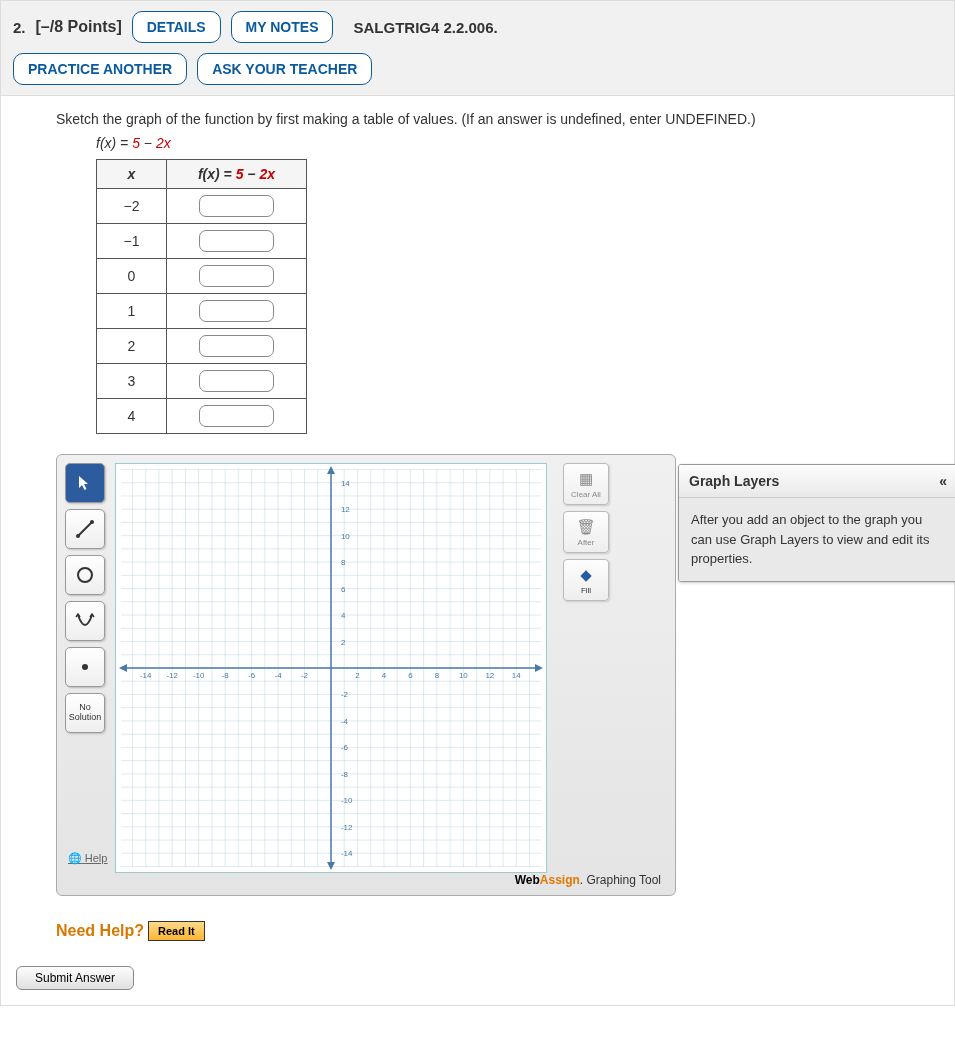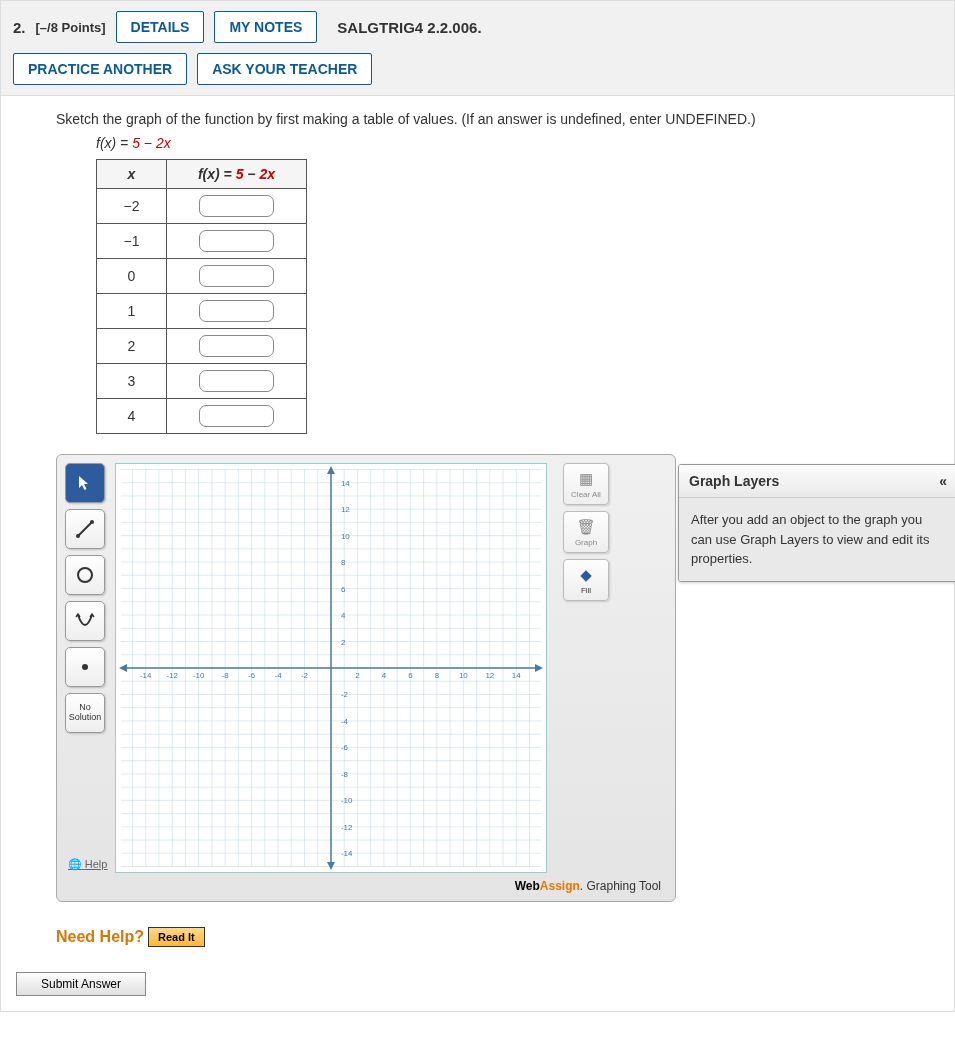--- a/index.html
+++ b/index.html
@@ -22,31 +22,31 @@
     align-items: center;
     gap: 10px;
     margin-bottom: 10px;
   }
   .q-num {
     font-weight: bold;
     font-size: 15px;
   }
   .points {
     font-weight: bold;
-    font-size: 13px;
+    font-size: 16px;
   }
   .hdr-btn {
     border: 1.5px solid #0a5a9c;
     color: #0a5a9c;
     background: #fff;
     padding: 7px 14px;
     font-weight: bold;
     font-size: 14px;
     cursor: pointer;
-    border-radius: 2px;
+    border-radius: 10px;
   }
   .ref-text {
     font-weight: bold;
     font-size: 15px;
     margin-left: 10px;
   }
   .content {
     border: 1px solid #ddd;
     border-top: none;
     padding: 15px 15px 15px 55px;
@@ -184,21 +184,20 @@
     left: 11px;
     bottom: 30px;
     font-size: 11px;
     color: #666;
     text-decoration: underline;
     cursor: pointer;
   }
   .brand {
     text-align: right;
     font-size: 12px;
-    margin-top: 6px;
     padding-right: 6px;
   }
   .brand b { color: #000; }
   .brand .assign { color: #e67700; font-weight: bold; }
   .layers-panel {
     position: absolute;
     left: 622px;
     top: 10px;
     width: 280px;
     border: 1px solid #999;
@@ -241,22 +240,22 @@
     font-weight: bold;
     cursor: pointer;
   }
   .submit-row {
     margin-top: 25px;
     margin-left: -40px;
   }
   .submit-btn {
     background: linear-gradient(#fdfdfd,#e0e0e0);
     border: 1px solid #888;
-    border-radius: 0;
-    padding: 4px 24px;
+    border-radius: 6px;
+    padding: 4px 18px;
     font-size: 12px;
     cursor: pointer;
   }
 </style>
 </head>
 <body>
 
 <div class="header-bar">
   <div class="header-row1">
     <span class="q-num">2.</span>
@@ -462,21 +461,21 @@
           </svg>
         </div>
 
         <div class="right-col">
           <div class="rtool-btn">
             <span class="icn">▦</span>
             <span>Clear All</span>
           </div>
           <div class="rtool-btn">
             <span class="icn">🗑</span>
-            <span>Graph</span>
+            <span>After</span>
           </div>
           <div class="rtool-btn fill">
             <span class="icn">◆</span>
             <span>Fill</span>
           </div>
         </div>
       </div>
       <span class="help-link">
         <span>🌐</span> <u>Help</u>
       </span>

